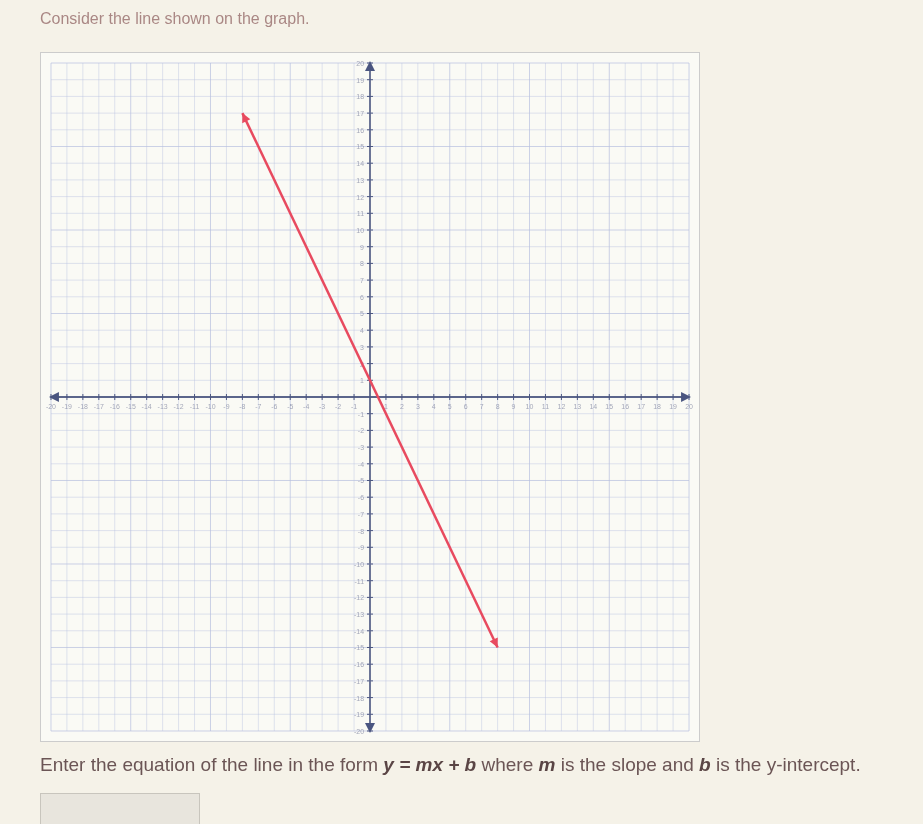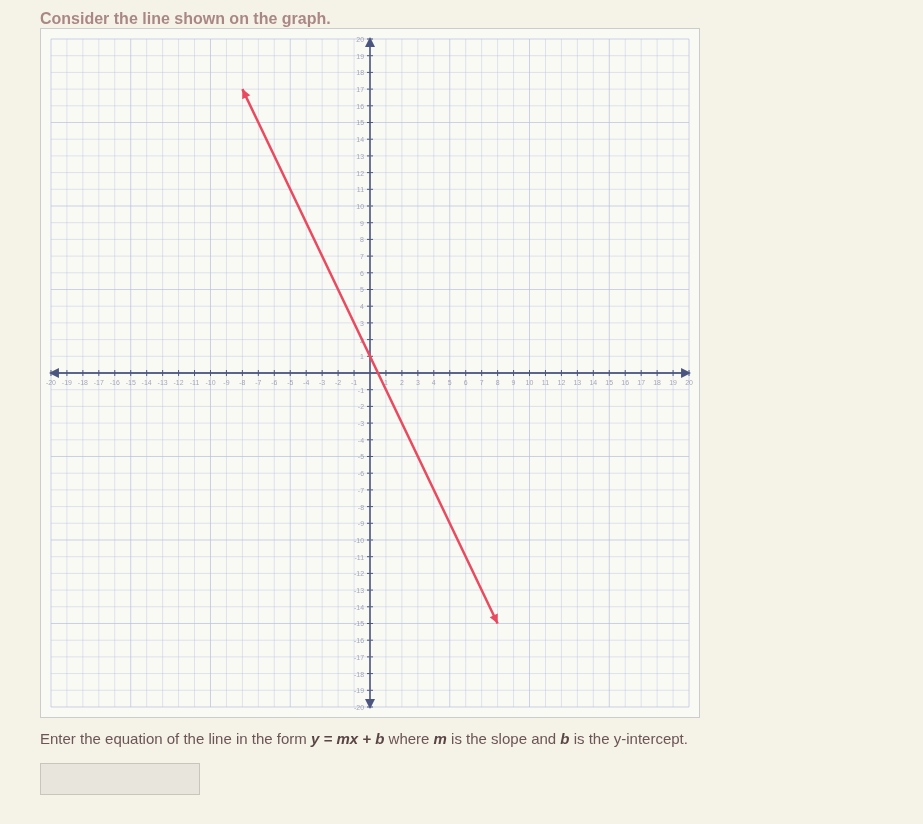--- a/index.html
+++ b/index.html
@@ -7,40 +7,40 @@
       width: 923px;
       height: 824px;
       background: #f5f2e8;
       font-family: Arial, sans-serif;
       padding: 10px 40px 20px 40px;
       position: relative;
     }
     .title {
       color: #8a5a5a;
       font-size: 16px;
-      font-weight: bold;
-      margin-bottom: 0;
+      font-weight: normal;
+      margin-bottom: 24px;
       opacity: 0.7;
     }
     .chart-container {
       position: relative;
       width: 660px;
       height: 690px;
       margin: 0 auto 10px 0;
       background: #fafaf5;
       border: 1px solid #ccc;
     }
     .chart-svg {
       width: 100%;
       height: 100%;
       display: block;
     }
     .instruction {
       color: #6b5555;
-      font-size: 15px;
+      font-size: 19px;
       margin-top: 4px;
       line-height: 1.4;
     }
     .instruction .var {
       font-style: italic;
       font-weight: bold;
       color: #5a4545;
     }
     .answer-box {
       margin-top: 14px;

